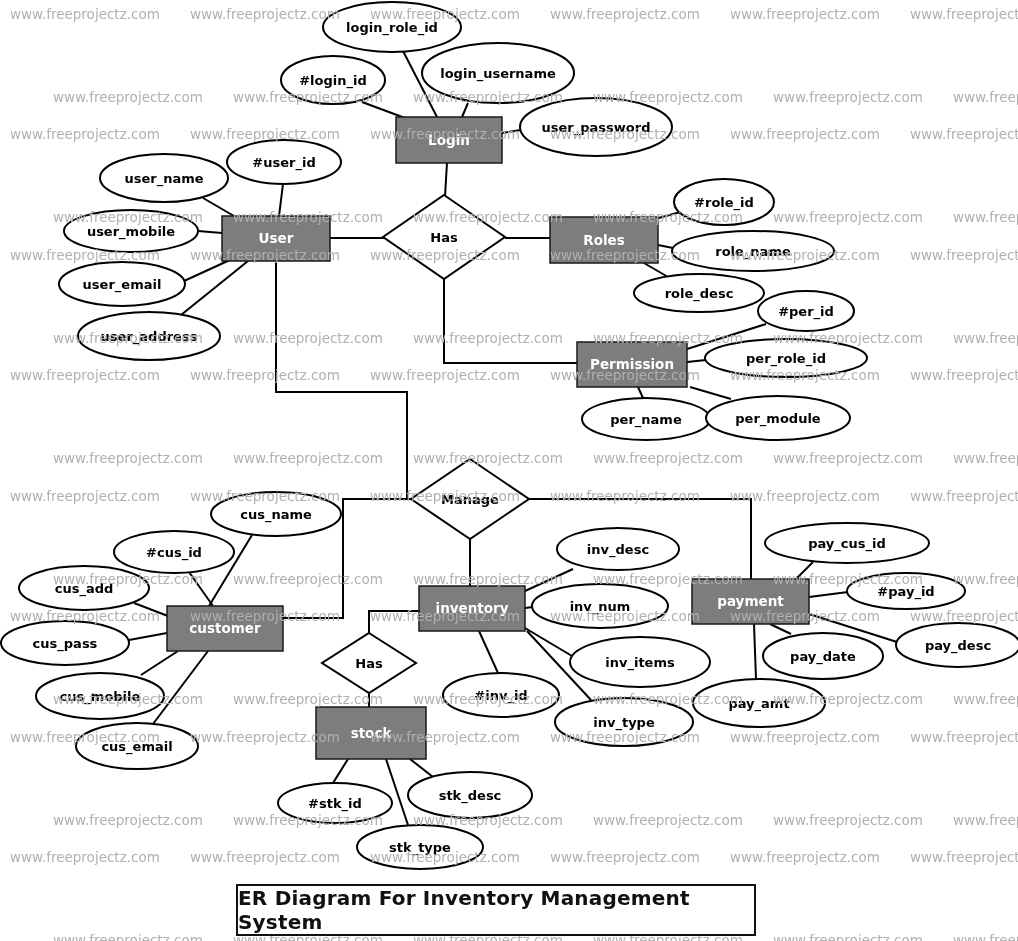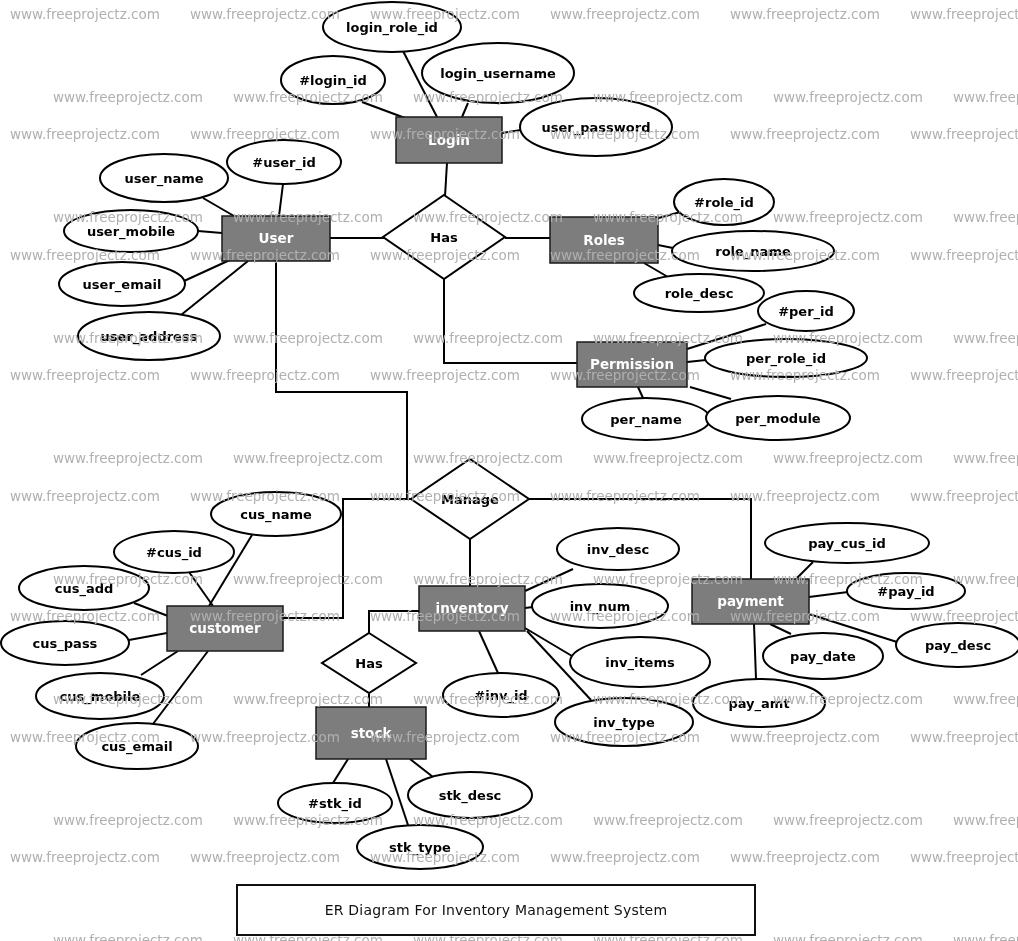--- a/index.html
+++ b/index.html
@@ -2,21 +2,21 @@
 <html><head>
 <meta charset="utf-8">
 <style>
   html,body{margin:0;padding:0;background:#ffffff;}
   #page{position:relative;width:1018px;height:941px;background:#ffffff;overflow:hidden;
         font-family:"DejaVu Sans","Liberation Sans",sans-serif;}
   #diagram{position:absolute;left:0;top:0;}
   #title-box{position:absolute;left:236px;top:884px;width:516px;height:48px;
              border:2px solid #111111;background:#ffffff;display:flex;
              align-items:center;justify-content:center;z-index:3;}
-  #title-box span{font-weight:normal;font-size:14px;color:#111111;letter-spacing:0.2px;}
+  #title-box span{font-weight:bold;font-size:20px;color:#111111;letter-spacing:0.2px;}
 </style>
 </head>
 <body>
 
 <div id="page">
   <svg id="diagram" width="1018" height="941" viewBox="0 0 1018 941">
       <polyline points="403,51 437,117" fill="none" stroke="#000000" stroke-width="2"></polyline>
       <polyline points="362,102 405,118" fill="none" stroke="#000000" stroke-width="2"></polyline>
       <polyline points="468,103 462,117" fill="none" stroke="#000000" stroke-width="2"></polyline>
       <polyline points="502,133 521,130" fill="none" stroke="#000000" stroke-width="2"></polyline>

